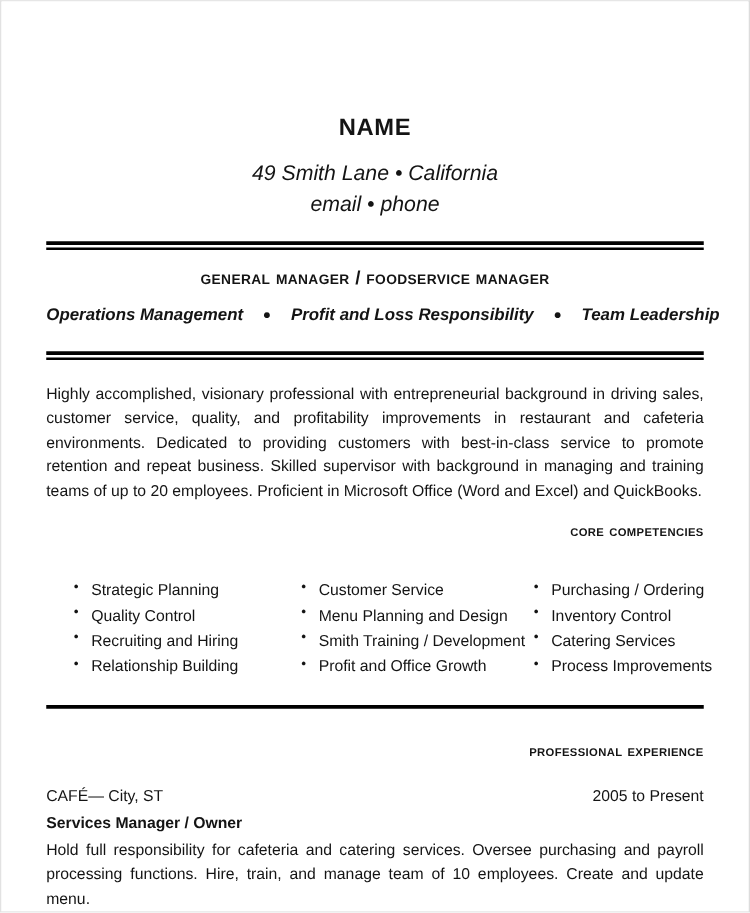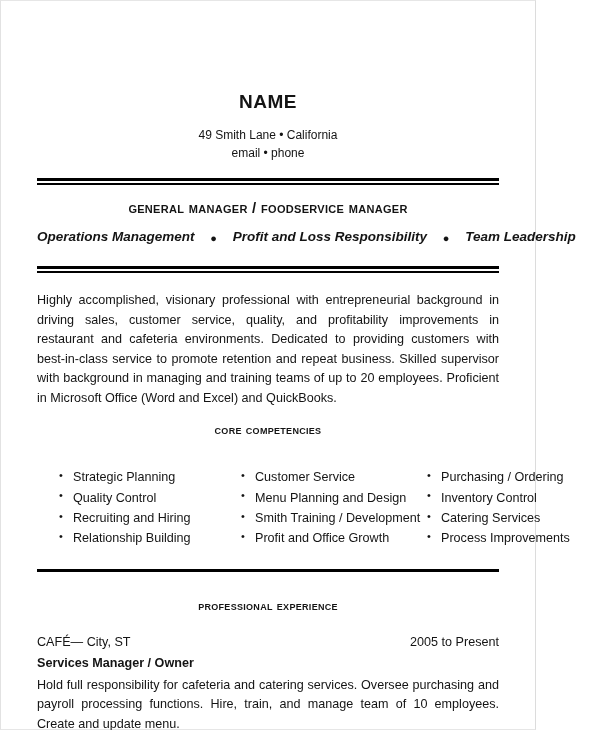--- a/index.html
+++ b/index.html
@@ -9,21 +9,21 @@
   }
   body {
     width: 600px;
     height: 730px;
     font-family: "Liberation Sans", sans-serif;
     color: #141414;
     overflow: hidden;
   }
   .page {
     position: relative;
-    width: 536px;
+    width: 600px;
     height: 730px;
     box-sizing: border-box;
     background: #ffffff;
     border-left: 1px solid #e2e2e2;
     border-right: 1px solid #dcdcdc;
     border-top: 1px solid #e6e6e6;
     border-bottom: 1px solid #e6e6e6;
   }
   .inner {
     padding: 0 36px;
@@ -36,23 +36,24 @@
     font-weight: bold;
     letter-spacing: 0.5px;
     font-variant: small-caps;
     text-transform: lowercase;
     margin: 0;
     padding-top: 84px;
     line-height: 1.05;
   }
   .contact-line {
     text-align: center;
-    font-size: 12px;
+    font-size: 17px;
     line-height: 1.45;
     margin: 0;
+    font-style: italic;
   }
   .contact-line.first { padding-top: 14px; }
 
   
   .rule-double {
     margin-top: 16px;
     border-top: 3px solid #000;
     border-bottom: 2px solid #000;
     height: 2px;
     box-sizing: content-box;
@@ -95,21 +96,21 @@
   .summary {
     font-size: 12.6px;
     line-height: 1.55;
     text-align: justify;
     margin: 0;
     padding-top: 18px;
   }
 
   
   .section-heading {
-    text-align: center;
+    text-align: right;
     font-size: 13.5px;
     font-weight: bold;
     font-variant: small-caps;
     text-transform: lowercase;
     letter-spacing: 0.3px;
     margin: 0;
   }
   .section-heading.core { padding-top: 14px; }
   .section-heading.experience { padding-top: 26px; }
 

